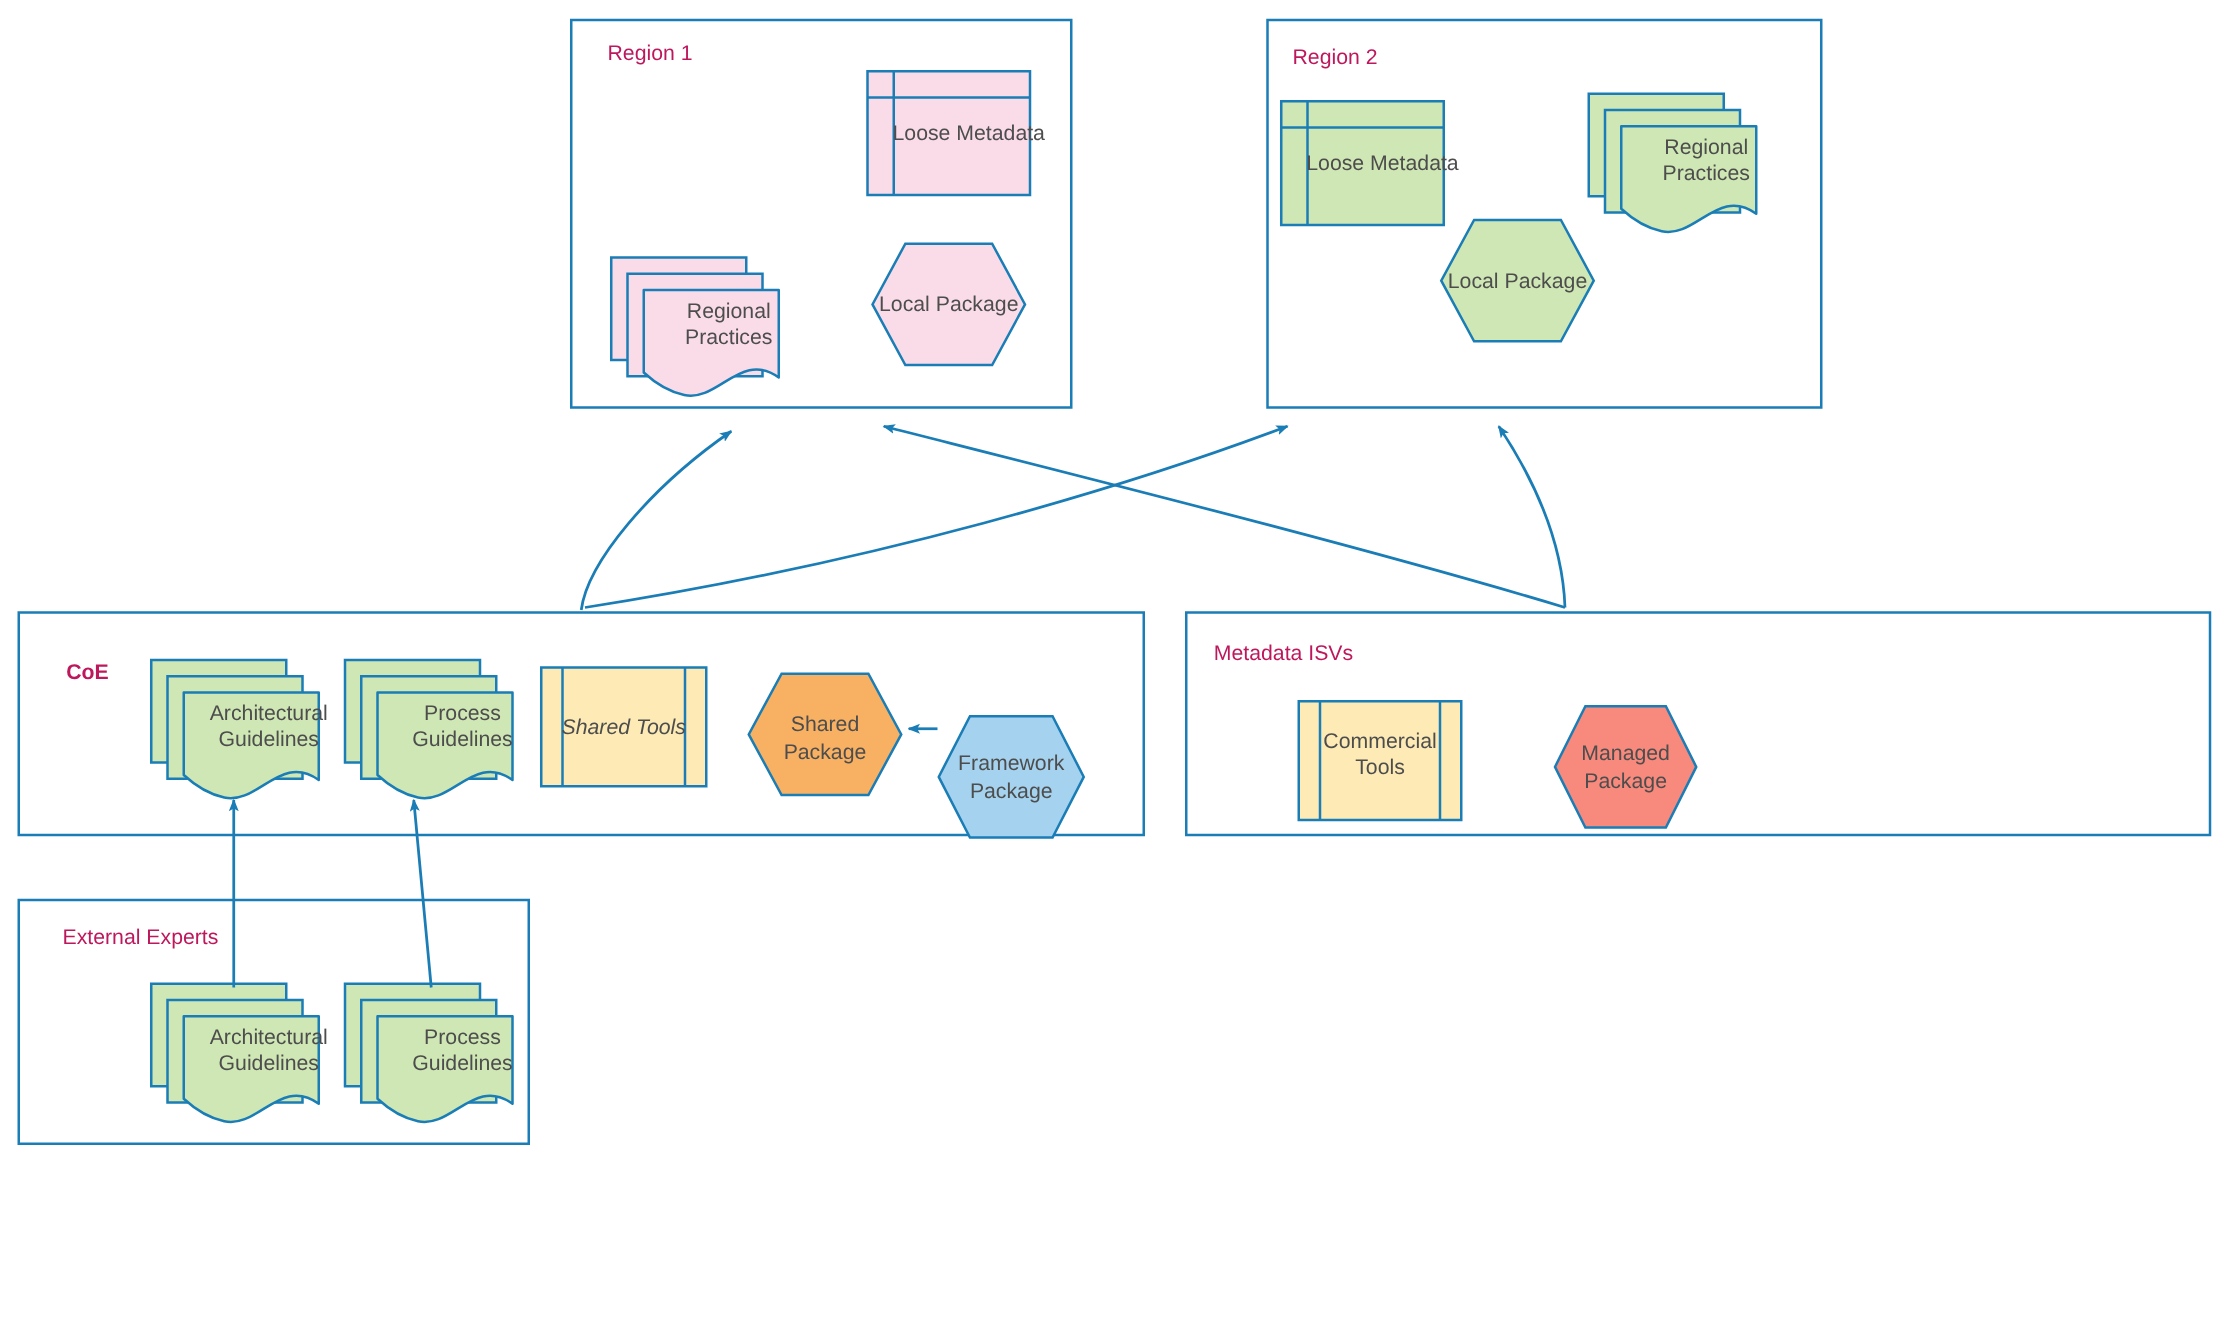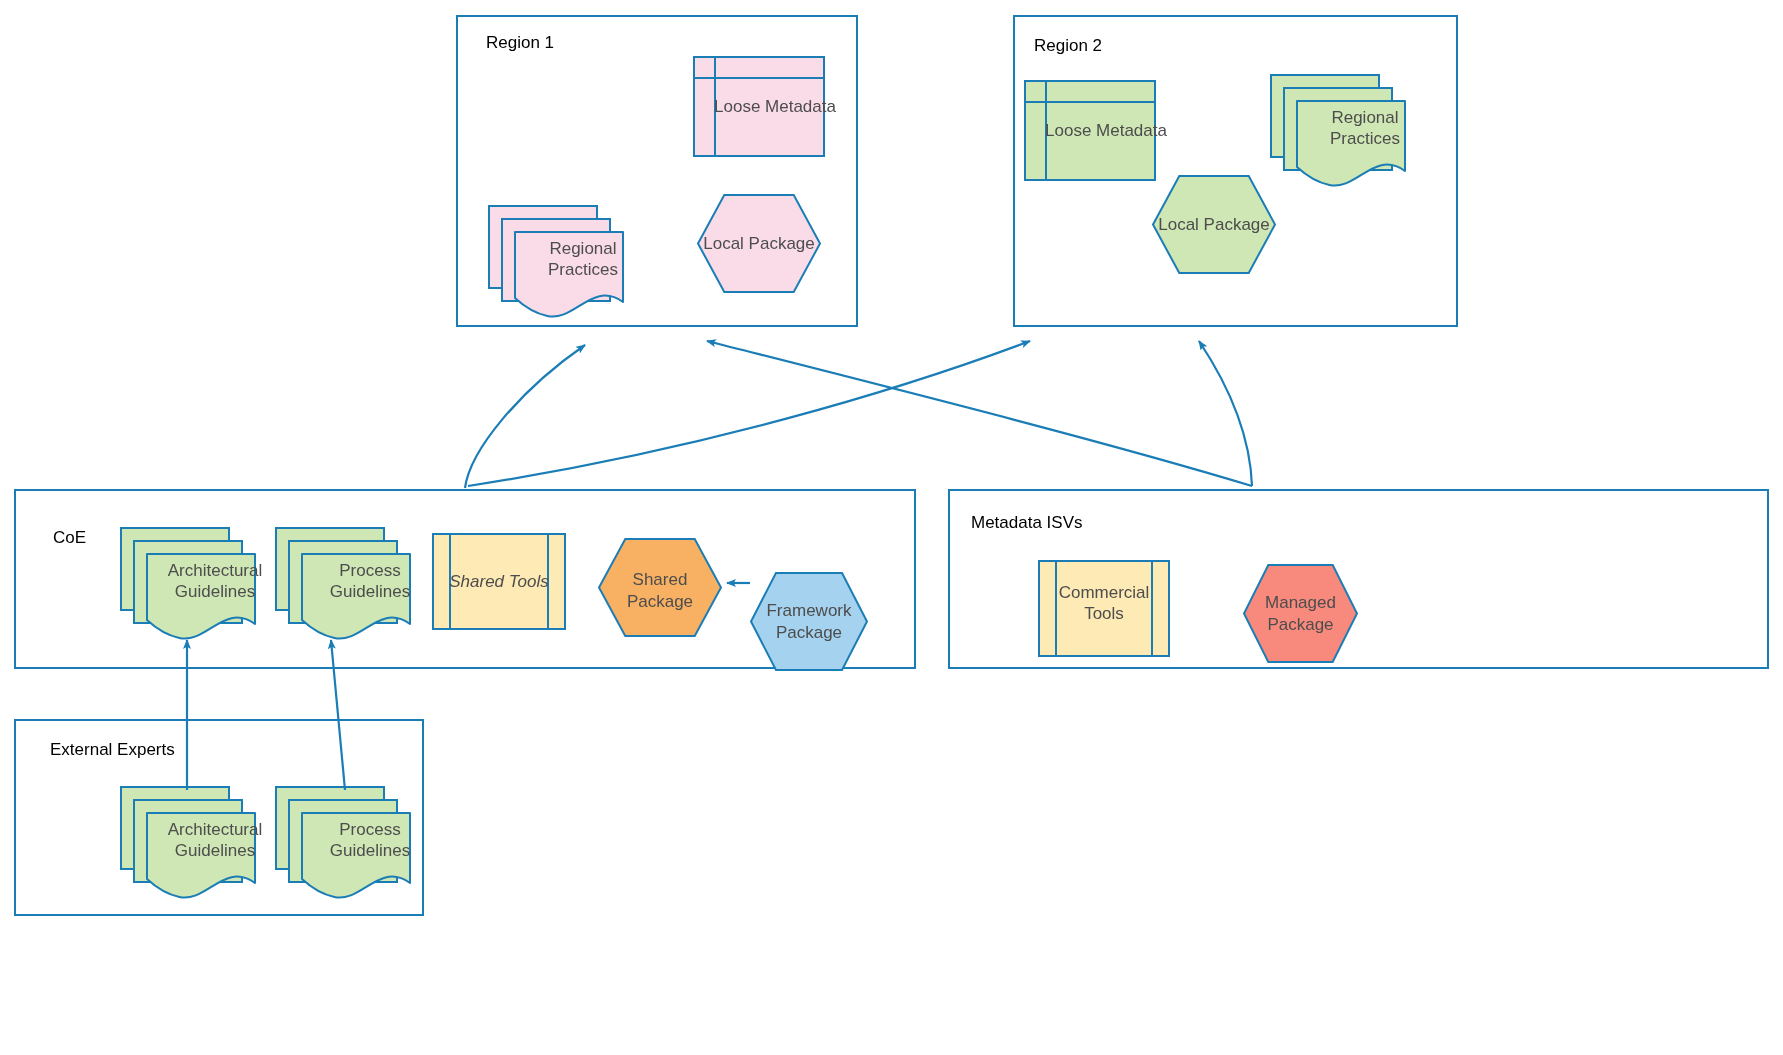--- a/index.html
+++ b/index.html
@@ -27,21 +27,21 @@
     pointer-events: none;
   }
   .container-box {
     position: absolute;
     border: 2px solid #1a7db6;
     background: transparent;
     box-sizing: border-box;
   }
   .container-label {
     position: absolute;
-    color: #000000;
+    color: #be185d;
     font-size: 17px;
     line-height: 1.2;
     white-space: nowrap;
   }
   .node {
     position: absolute;
     box-sizing: border-box;
   }
   .node-label {
     position: absolute;
@@ -74,21 +74,21 @@
 <body>
 
 <div id="canvas">
 
   <div id="containers-layer">
       <div class="container-box" style="left: 456px; top: 15px; width: 402px; height: 312px;"></div>
       <div class="container-label" style="left: 486px; top: 33px;">Region 1</div>
       <div class="container-box" style="left: 1013px; top: 15px; width: 445px; height: 312px;"></div>
       <div class="container-label" style="left: 1034px; top: 36px; text-align: right;">Region 2</div>
       <div class="container-box" style="left: 14px; top: 489px; width: 902px; height: 180px;"></div>
-      <div class="container-label" style="left: 53px; top: 528px;">CoE</div>
+      <div class="container-label" style="left: 53px; top: 528px; font-weight: bold;">CoE</div>
       <div class="container-box" style="left: 948px; top: 489px; width: 821px; height: 180px;"></div>
       <div class="container-label" style="left: 971px; top: 513px;">Metadata ISVs</div>
       <div class="container-box" style="left: 14px; top: 719px; width: 410px; height: 197px;"></div>
       <div class="container-label" style="left: 50px; top: 740px;">External Experts</div>
     </div>
 
   <div id="nodes-layer">
       <div class="node" style="left: 693px; top: 56px; width: 132px; height: 101px;">
         <svg width="132" height="101" viewBox="0 0 132 101">
           <rect x="1" y="1" width="130" height="99" fill="#fadce8" stroke="#1a7db6" stroke-width="2"></rect>

